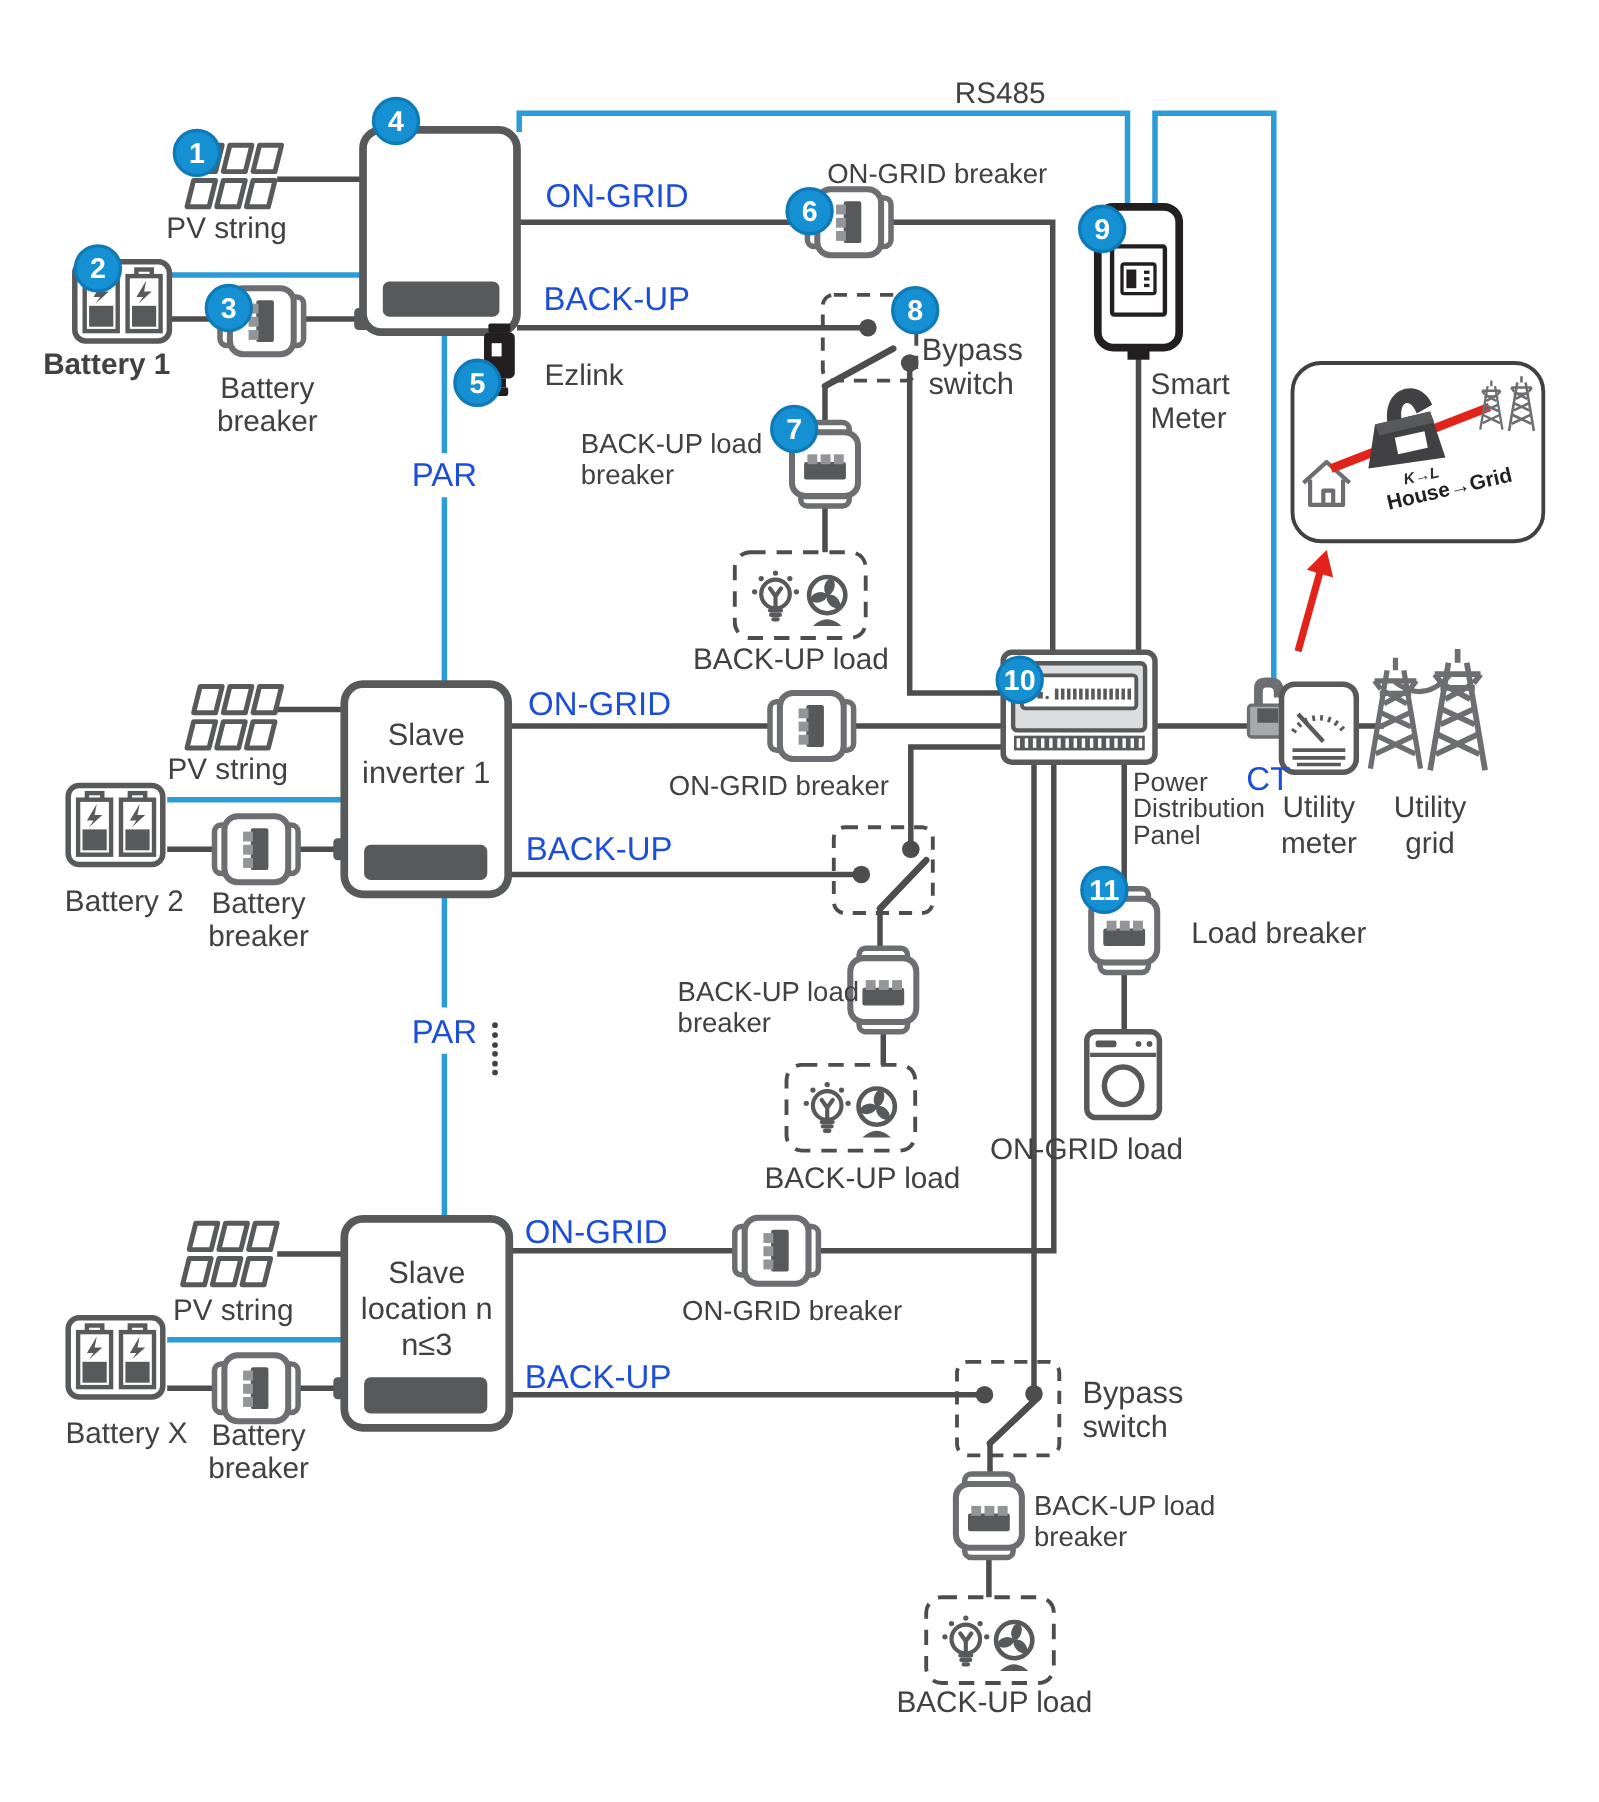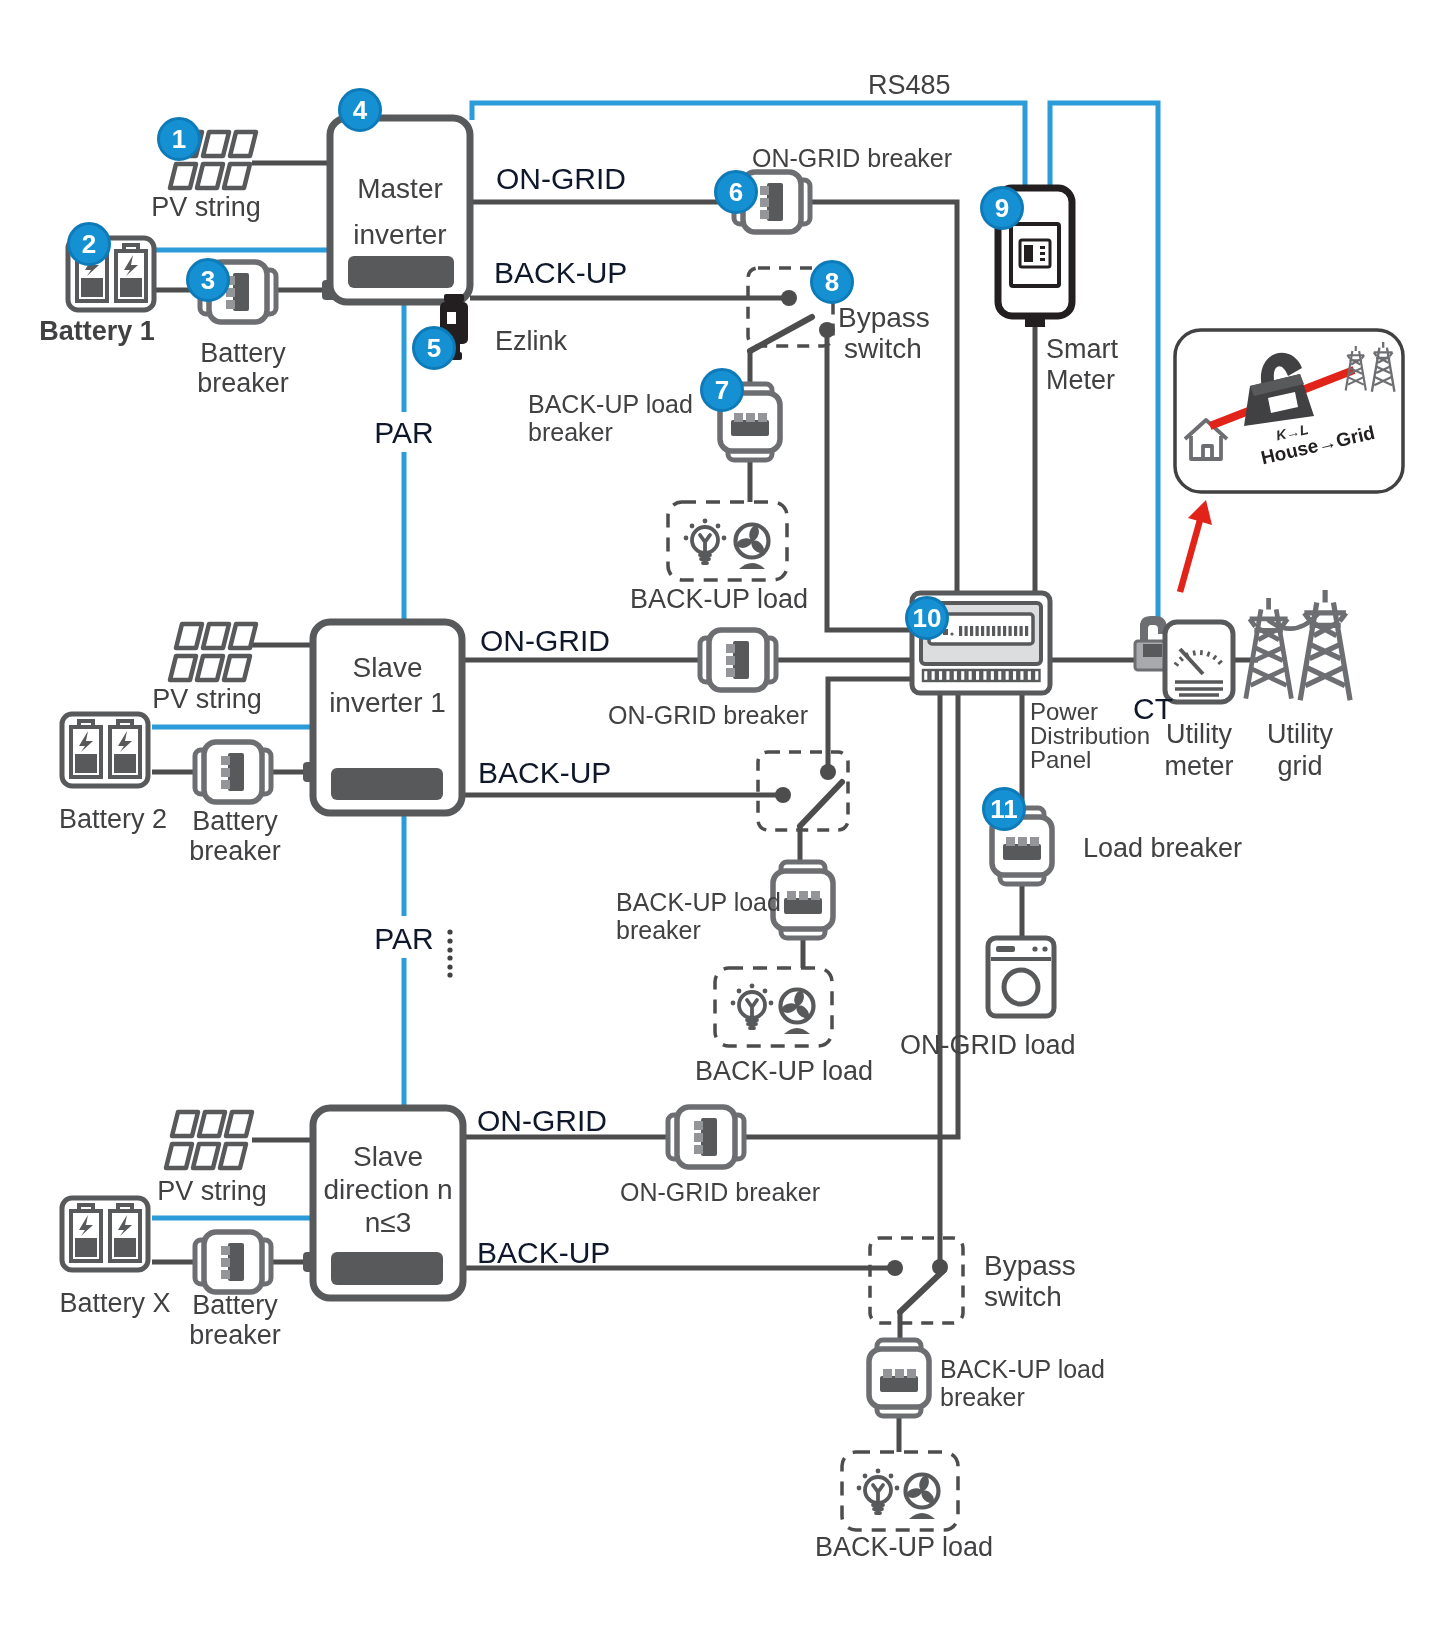--- a/index.html
+++ b/index.html
@@ -1,20 +1,20 @@
 <!DOCTYPE html>
 <html><head>
 <meta charset="utf-8">
 <style>
   html,body{margin:0;padding:0;background:#ffffff;}
   #canvas{position:relative;width:1454px;height:1638px;background:#fff;overflow:hidden;
           font-family:"Liberation Sans","DejaVu Sans",sans-serif;}
   #wires{position:absolute;left:0;top:0;z-index:1;}
   .lbl{position:absolute;z-index:3;font-size:27px;line-height:30px;color:#414042;white-space:nowrap;}
-  .big{font-size:30px;line-height:33px;color:#0f172a;}
+  .big{font-size:30px;line-height:33px;color:#1d4ed8;}
   .small{font-size:25px;line-height:28px;}
   .tiny{font-size:24px;line-height:24px;}
   .center{text-align:center;}
   .badge{position:absolute;z-index:4;width:44px;height:44px;border-radius:50%;
          background:#1591d3;border:3px solid #0e7ab8;box-sizing:border-box;
          color:#fff;font-weight:bold;font-size:26px;display:flex;align-items:center;justify-content:center;}
   .rot{transform-origin:left top;}
 </style>
 </head>
 <body>
@@ -368,24 +368,20 @@
 </svg>
 
 <div class="lbl" style="left:868px;top:70px;">RS485</div>
 
 <div class="lbl center" style="left:131px;top:192px;width:150px;">PV string</div>
 <div class="lbl center" style="left:37px;top:316px;width:120px;font-weight:bold;">Battery 1</div>
 <div class="lbl center" style="left:183px;top:338px;width:120px;">
   <div>Battery</div>
   <div>breaker</div>
 </div>
-<div class="lbl center" style="left:330px;top:166px;width:140px;font-size:28px;line-height:46px;">
-  <div>Master</div>
-  <div>inverter</div>
-</div>
 <div class="lbl" style="left:468px;top:326px;margin-left:27px;">Ezlink</div>
 <div class="lbl center big" style="left:368px;top:416px;width:72px;">PAR</div>
 <div class="lbl center big" style="left:368px;top:922px;width:72px;">PAR</div>
 
 <div class="lbl big" style="left:496px;top:162px;">ON-GRID</div>
 <div class="lbl big" style="left:494px;top:256px;">BACK-UP</div>
 <div class="lbl small" style="left:752px;top:144px;">ON-GRID breaker</div>
 <div class="lbl" style="left:838px;top:302px;font-size:28px;line-height:31px;">
   <div>Bypass</div>
   <div style="padding-left:6px;">switch</div>
@@ -420,21 +416,21 @@
 <div class="lbl center" style="left:695px;top:1056px;width:150px;">BACK-UP load</div>
 
 <div class="lbl center" style="left:137px;top:1176px;width:150px;">PV string</div>
 <div class="lbl center" style="left:50px;top:1288px;width:130px;">Battery X</div>
 <div class="lbl center" style="left:175px;top:1290px;width:120px;">
   <div>Battery</div>
   <div>breaker</div>
 </div>
 <div class="lbl center" style="left:313px;top:1140px;width:150px;font-size:28px;line-height:33px;">
   <div>Slave</div>
-  <div>direction n</div>
+  <div>location n</div>
   <div>n≤3</div>
 </div>
 <div class="lbl big" style="left:477px;top:1104px;">ON-GRID</div>
 <div class="lbl big" style="left:477px;top:1236px;">BACK-UP</div>
 <div class="lbl center small" style="left:620px;top:1178px;width:186px;">ON-GRID breaker</div>
 <div class="lbl" style="left:984px;top:1250px;font-size:28px;line-height:31px;">
   <div>Bypass</div>
   <div>switch</div>
 </div>
 <div class="lbl small" style="left:940px;top:1355px;">

